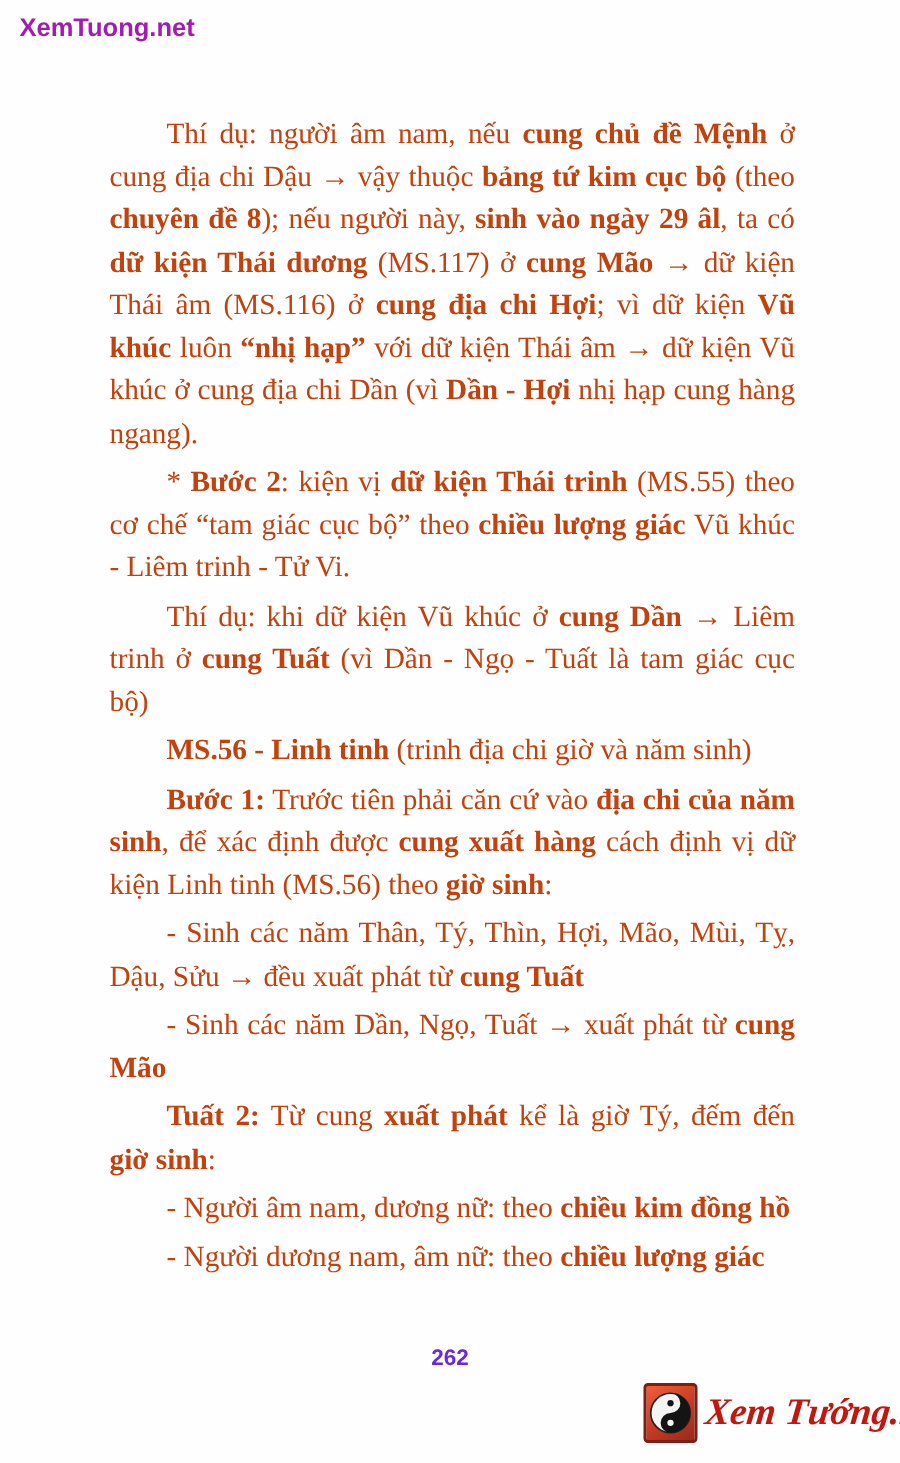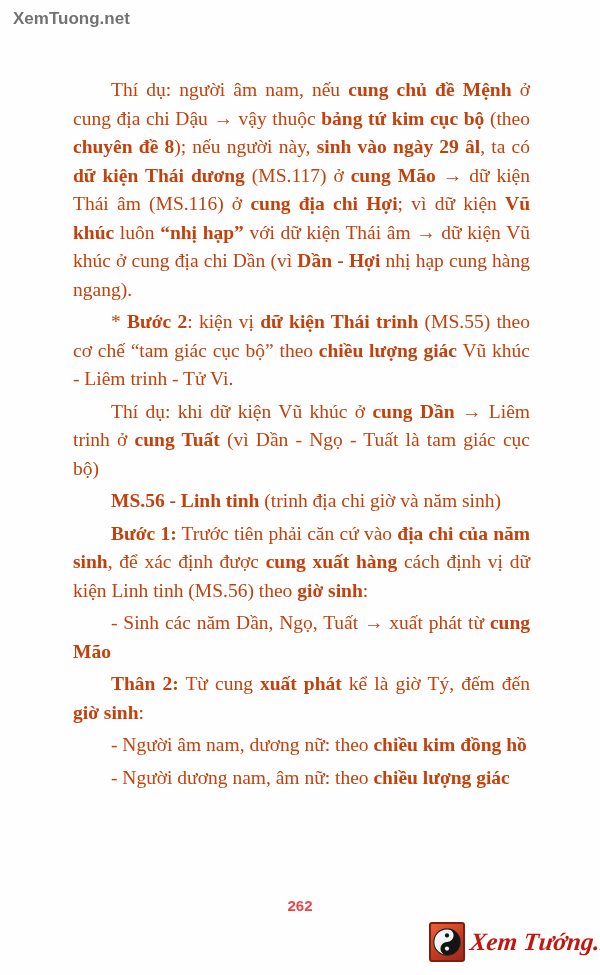--- a/index.html
+++ b/index.html
@@ -17,21 +17,21 @@
     position:absolute; left:73px; top:76px; width:457px;
     font-size:19.5px; line-height:28.5px; color:#c2410c;
     text-align:justify;
   }
   .body-text p { margin:0 0 4px 0; text-indent:38px; }
   .body-text .b { font-weight:700; }
   .page-number {
     position:absolute; left:0; top:897px; width:600px;
     text-align:center;
     font-family:"Liberation Sans", sans-serif;
-    font-weight:700; font-size:15px; color:#ef4444;
+    font-weight:700; font-size:15px; color:#6d28d9;
   }
   .logo {
     position:absolute; left:429px; top:922px;
     display:flex; align-items:flex-start; gap:5px;
   }
   .logo-icon {
     width:36px; height:40px; box-sizing:border-box;
     background:linear-gradient(145deg,#ef6038 0%,#c53a22 55%,#99291a 100%);
     border:2px solid #7c1f12; border-radius:3px;
     display:flex; align-items:center; justify-content:center;
@@ -43,30 +43,31 @@
     font-size:25px; line-height:40px; color:#c2170f;
     transform:skewX(-6deg);
     white-space:nowrap;
   }
 </style>
 </head>
 <body>
 
 <div class="page">
 
-  <div class="watermark" style="color: #737373;">XemTuong.net</div>
+  <div class="watermark" style="color: #a21caf;">XemTuong.net</div>
 
   <div class="body-text">
       <p><span>Thí dụ: người âm nam, nếu </span><span class="b">cung chủ đề Mệnh</span><span> ở cung địa chi Dậu → vậy thuộc </span><span class="b">bảng tứ kim cục bộ</span><span> (theo </span><span class="b">chuyên đề 8</span><span>); nếu người này, </span><span class="b">sinh vào ngày 29 âl</span><span>, ta có </span><span class="b">dữ kiện Thái dương</span><span> (MS.117) ở </span><span class="b">cung Mão</span><span> → dữ kiện Thái âm (MS.116) ở </span><span class="b">cung địa chi Hợi</span><span>; vì dữ kiện </span><span class="b">Vũ khúc</span><span> luôn </span><span class="b">“nhị hạp”</span><span> với dữ kiện Thái âm → dữ kiện Vũ khúc ở cung địa chi Dần (vì </span><span class="b">Dần - Hợi</span><span> nhị hạp cung hàng ngang).</span></p>
       <p><span>* </span><span class="b">Bước 2</span><span>: kiện vị </span><span class="b">dữ kiện Thái trinh</span><span> (MS.55) theo cơ chế “tam giác cục bộ” theo </span><span class="b">chiều lượng giác</span><span> Vũ khúc - Liêm trinh - Tử Vi.</span></p>
       <p><span>Thí dụ: khi dữ kiện Vũ khúc ở </span><span class="b">cung Dần</span><span> → Liêm trinh ở </span><span class="b">cung Tuất</span><span> (vì Dần - Ngọ - Tuất là tam giác cục bộ)</span></p>
       <p><span class="b">MS.56 - Linh tinh</span><span> (trinh địa chi giờ và năm sinh)</span></p>
       <p><span class="b">Bước 1:</span><span> Trước tiên phải căn cứ vào </span><span class="b">địa chi của năm sinh</span><span>, để xác định được </span><span class="b">cung xuất hàng</span><span> cách định vị dữ kiện Linh tinh (MS.56) theo </span><span class="b">giờ sinh</span><span>:</span></p>
+      <p><span>- Sinh các năm Thân, Tý, Thìn, Hợi, Mão, Mùi, Tỵ, Dậu, Sửu → đều xuất phát từ </span><span class="b">cung Tuất</span></p>
       <p><span>- Sinh các năm Dần, Ngọ, Tuất → xuất phát từ </span><span class="b">cung Mão</span></p>
-      <p><span class="b">Thân 2:</span><span> Từ cung </span><span class="b">xuất phát</span><span> kể là giờ Tý, đếm đến </span><span class="b">giờ sinh</span><span>:</span></p>
+      <p><span class="b">Tuất 2:</span><span> Từ cung </span><span class="b">xuất phát</span><span> kể là giờ Tý, đếm đến </span><span class="b">giờ sinh</span><span>:</span></p>
       <p><span>- Người âm nam, dương nữ: theo </span><span class="b">chiều kim đồng hồ</span></p>
       <p><span>- Người dương nam, âm nữ: theo </span><span class="b">chiều lượng giác</span></p>
     </div>
 
   <div class="page-number">262</div>
 
   <div class="logo">
     <span class="logo-icon">
       <svg viewBox="0 0 100 100" width="28" height="28" aria-hidden="true">
         <circle cx="50" cy="50" r="47" fill="#f4f4f4" stroke="#222" stroke-width="4"></circle>

